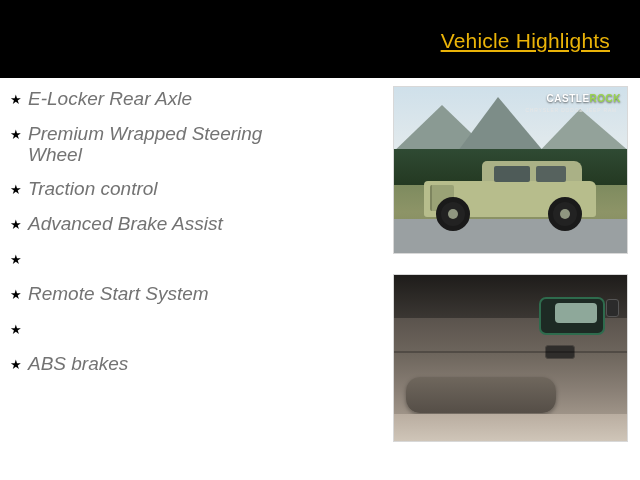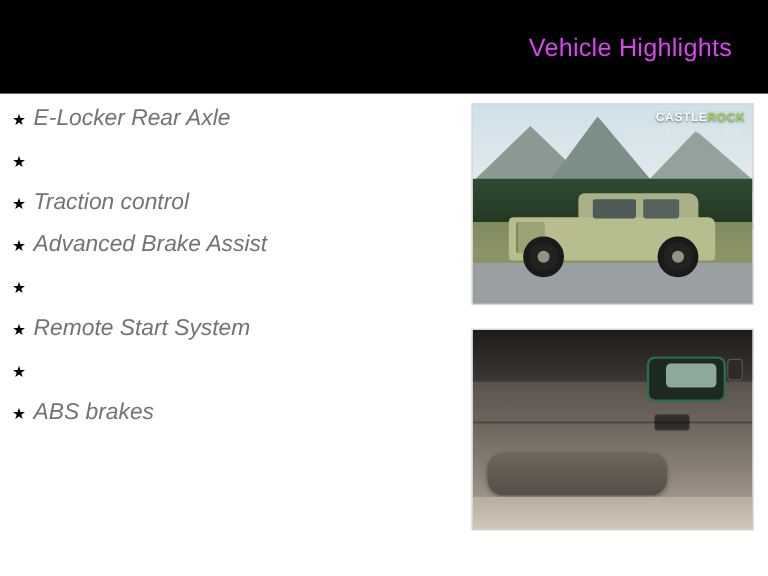--- a/index.html
+++ b/index.html
@@ -25,25 +25,26 @@
     left: 0;
     top: 0;
     width: 640px;
     height: 78px;
     background: #000000;
   }
   .header-title {
     position: absolute;
     right: 30px;
     top: 29px;
-    color: #d946ef;
+    color: #eab308;
     font-size: 21px;
     font-weight: normal;
     letter-spacing: 0.2px;
     white-space: nowrap;
+    text-decoration: underline;
   }
   .content {
     position: absolute;
     left: 0;
     top: 78px;
     width: 640px;
     height: 402px;
   }
   .features {
     position: absolute;
@@ -304,20 +305,21 @@
 
     <div class="features">
 
       <div class="feature-item">
         <span class="bullet">★</span>
         <span class="feature-label">E-Locker Rear Axle</span>
       </div>
 
       <div class="feature-item">
         <span class="bullet">★</span>
+        <span class="feature-label">Premium Wrapped Steering Wheel</span>
       </div>
 
       <div class="feature-item">
         <span class="bullet">★</span>
         <span class="feature-label">Traction control</span>
       </div>
 
       <div class="feature-item">
         <span class="bullet">★</span>
         <span class="feature-label">Advanced Brake Assist</span>

